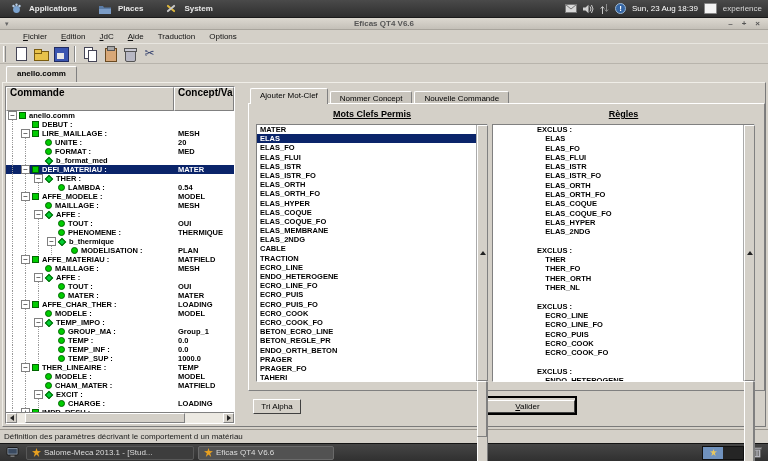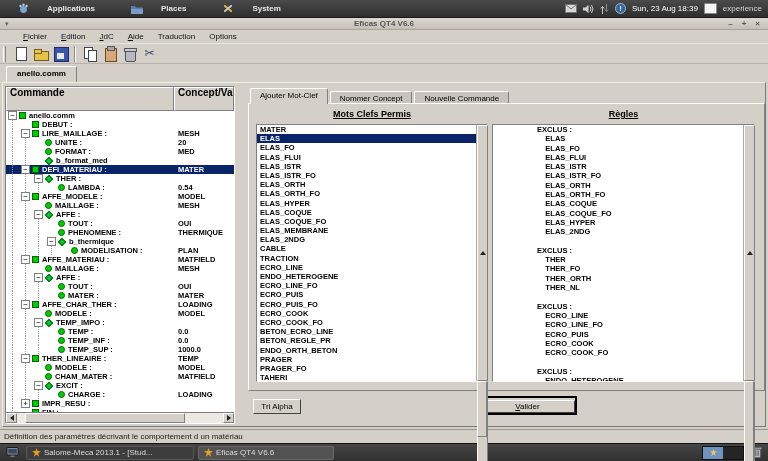--- a/index.html
+++ b/index.html
@@ -3,21 +3,21 @@
 <meta charset="utf-8">
 <style>
   * { margin:0; padding:0; box-sizing:border-box; }
   html,body { width:768px; height:461px; overflow:hidden;
     font-family:"Liberation Sans","DejaVu Sans",sans-serif; background:#d4d0c8; }
 
   
   #top-panel { position:absolute; left:0; top:0; width:768px; height:18px;
     background:linear-gradient(#4a4a4a,#2e2e2e); border-bottom:1px solid #1a1a1a;
     display:flex; align-items:center; color:#e8e8e8; font-size:8px; font-weight:bold; }
-  .panel-menu { display:flex; align-items:center; gap:18px; padding:0 18px; height:100%; cursor:default; }
+  .panel-menu { display:flex; align-items:center; gap:7px; padding:0 11px; height:100%; cursor:default; }
   #panel-right { margin-left:auto; display:flex; align-items:center; gap:6px; padding-right:6px; }
   .tray-ico { display:inline-flex; align-items:center; }
   #alert-badge { width:11px; height:11px; border-radius:50%; background:#3465a4; border:1px solid #9db8d2;
     color:#fff; font-size:8px; line-height:9px; text-align:center; font-weight:bold; }
   #display-badge { width:13px; height:11px; background:#f4f4f4; border:1px solid #888; border-radius:1px; }
   #panel-clock { color:#fff; font-weight:normal; }
   #panel-user { color:#d8d8d8; font-weight:normal; }
 
   
   #titlebar { position:absolute; left:0; top:18px; width:768px; height:12px;
@@ -487,20 +487,31 @@
       </div>
       <div class="trow">
         <div class="lcell">
           <span class="ind"></span>
           <span class="ind"></span>
           <span class="exp">−</span>
           <span class="nico diamond"></span>
           <span class="nlabel">TEMP_IMPO :</span>
         </div>
         <div class="vcell"></div>
+      </div>
+      <div class="trow">
+        <div class="lcell">
+          <span class="ind"></span>
+          <span class="ind"></span>
+          <span class="ind"></span>
+          <span class="exp-sp"></span>
+          <span class="nico circle"></span>
+          <span class="nlabel">GROUP_MA :</span>
+        </div>
+        <div class="vcell">Group_1</div>
       </div>
       <div class="trow">
         <div class="lcell">
           <span class="ind"></span>
           <span class="ind"></span>
           <span class="ind"></span>
           <span class="exp-sp"></span>
           <span class="nico circle"></span>
           <span class="nlabel">TEMP :</span>
         </div>

